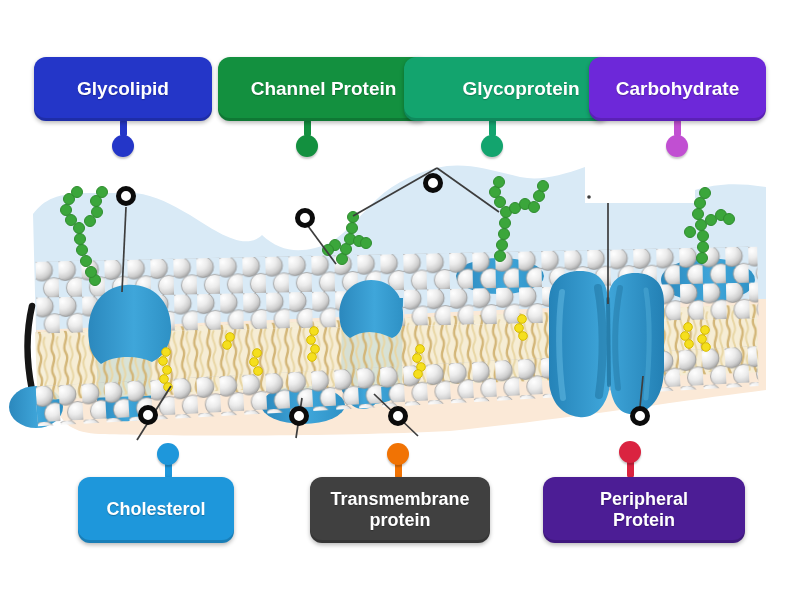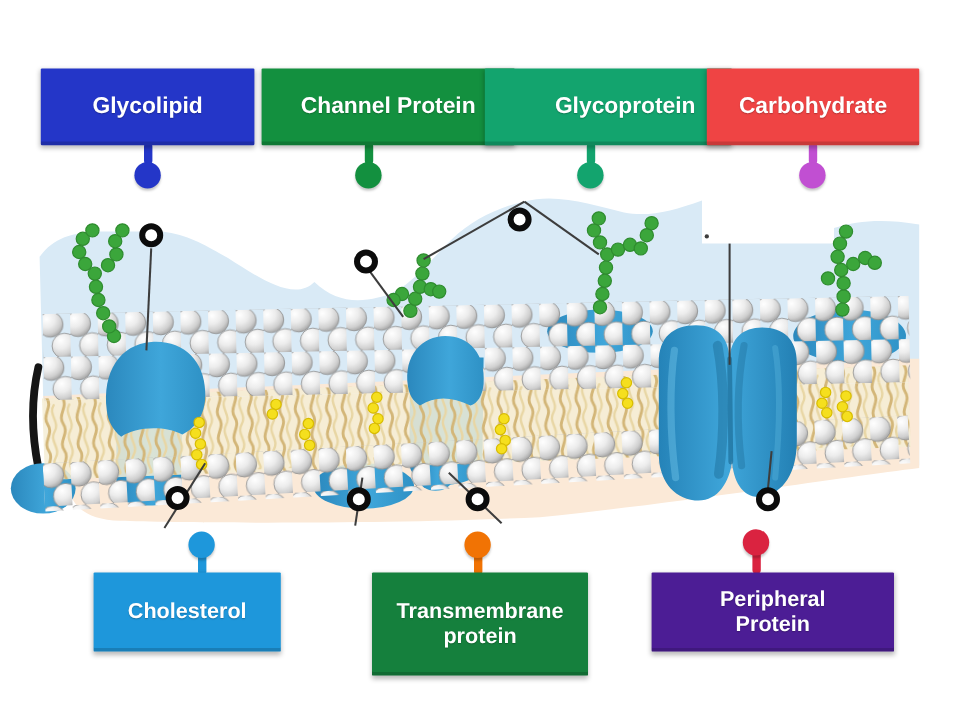--- a/index.html
+++ b/index.html
@@ -1,19 +1,19 @@
 <!DOCTYPE html>
 <html><head>
 <meta charset="utf-8">
 <style>
   html,body{margin:0;padding:0;background:#fff;}
   .stage{position:relative;width:800px;height:600px;background:#fff;overflow:hidden;
          font-family:"Liberation Sans",sans-serif;}
   .stage svg{position:absolute;left:0;top:0;}
-  .lbl{position:absolute;border-radius:1px;display:flex;align-items:center;justify-content:center;
+  .lbl{position:absolute;border-radius:12px;display:flex;align-items:center;justify-content:center;
        color:#fff;font-weight:bold;font-size:19px;text-align:center;line-height:1.18;
        box-shadow:0 2px 4px rgba(0,0,0,.28), inset 0 -3px 0 rgba(0,0,0,.16);
        text-shadow:0 1px 1px rgba(0,0,0,.25); z-index:5;}
   .lbl.small{font-size:18px;}
   .pin-stem{position:absolute;width:7px;border-radius:3px;z-index:4;}
   .pin-dot{position:absolute;width:22px;height:22px;border-radius:50%;z-index:4;
            box-shadow:0 2px 2px rgba(0,0,0,.22);}
   .txt{pointer-events:none;}
 </style>
 </head>
@@ -224,33 +224,33 @@
     </div>
 
   <div class="pin-stem" style="left: 488.5px; top: 119px; height: 18px; background: rgb(19, 164, 110);"></div>
   <div class="pin-dot" style="left: 481px; top: 135px; background: rgb(19, 164, 110);"></div>
   <div class="lbl" style="left: 404px; top: 57px; width: 178px; height: 64px; background: rgb(19, 164, 110); padding-left: 28px;">
     <span class="txt">Glycoprotein</span>
     </div>
 
   <div class="pin-stem" style="left: 673.5px; top: 119px; height: 18px; background: rgb(193, 79, 210);"></div>
   <div class="pin-dot" style="left: 666px; top: 135px; background: rgb(193, 79, 210);"></div>
-  <div class="lbl" style="left: 589px; top: 57px; width: 177px; height: 64px; background: #ef4444; justify-content: center;">
+  <div class="lbl" style="left: 589px; top: 57px; width: 177px; height: 64px; background: #6d28d9; justify-content: center;">
     <span class="txt">Carbohydrate</span>
     </div>
 
   <div class="pin-stem" style="left: 164.5px; top: 460px; height: 19px; background: rgb(30, 151, 219);"></div>
   <div class="pin-dot" style="left: 157px; top: 443px; background: rgb(30, 151, 219);"></div>
   <div class="lbl small" style="left: 78px; top: 477px; width: 156px; height: 66px; background: rgb(30, 151, 219);">
     <span class="txt">Cholesterol</span>
     </div>
 
   <div class="pin-stem" style="left: 394.5px; top: 460px; height: 19px; background: rgb(241, 115, 4);"></div>
   <div class="pin-dot" style="left: 387px; top: 443px; background: rgb(241, 115, 4);"></div>
-  <div class="lbl small" style="left: 310px; top: 477px; width: 180px; height: 86px; background: #15803d;">
+  <div class="lbl small" style="left: 310px; top: 477px; width: 180px; height: 66px; background: #404040;">
     <span class="txt" style="display:inline-block;max-width:160px;">Transmembrane protein</span>
     </div>
 
   <div class="pin-stem" style="left: 626.5px; top: 458px; height: 20px; background: rgb(218, 35, 64);"></div>
   <div class="pin-dot" style="left: 619px; top: 441px; background: rgb(218, 35, 64);"></div>
   <div class="lbl small" style="left: 543px; top: 477px; width: 202px; height: 66px; background: #4c1d95;">
     <span class="txt" style="display:inline-block;max-width:110px;">Peripheral Protein</span>
     </div>
 
 </div>

